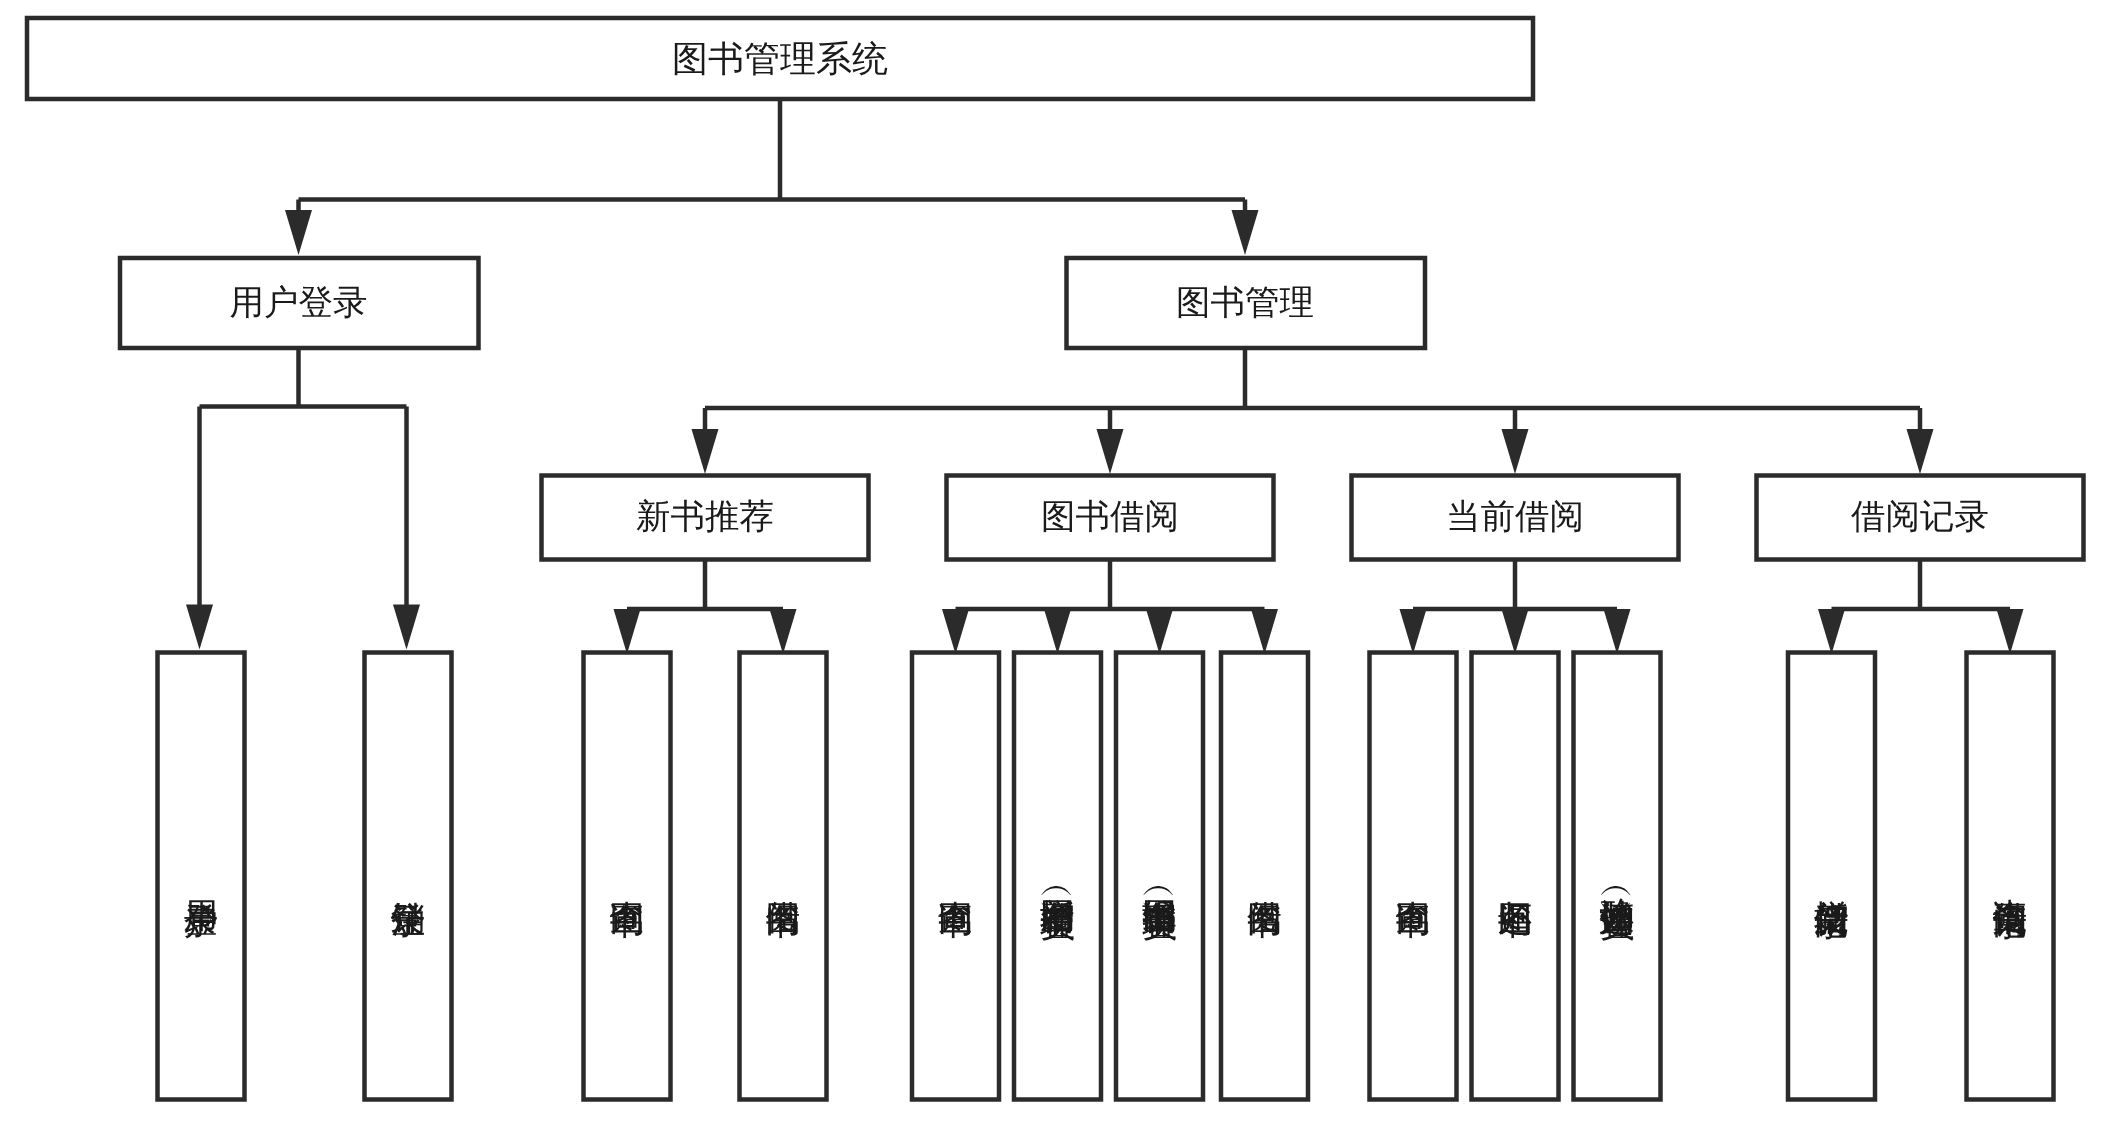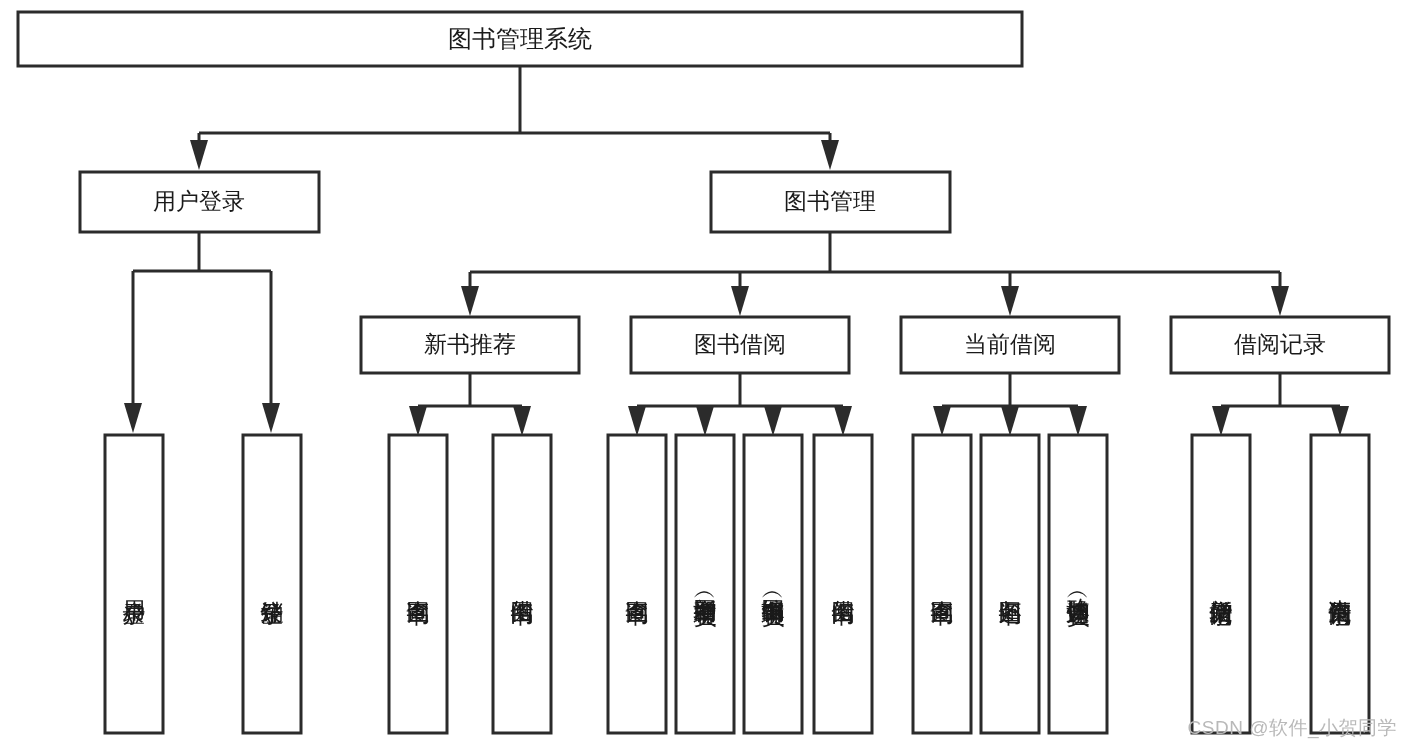--- a/index.html
+++ b/index.html
@@ -245,15 +245,14 @@
   <div class="vlabel" style="left:608px; top:435px; width:58px; height:298px;">查询图书</div>
   <div class="vlabel" style="left:676px; top:435px; width:58px; height:298px;">新增图书（管理员）</div>
   <div class="vlabel" style="left:744px; top:435px; width:58px; height:298px;">编辑图书（管理员）</div>
   <div class="vlabel" style="left:814px; top:435px; width:58px; height:298px;">借阅图书</div>
   <div class="vlabel" style="left:913px; top:435px; width:58px; height:298px;">查询图书</div>
   <div class="vlabel" style="left:981px; top:435px; width:58px; height:298px;">归还图书</div>
   <div class="vlabel" style="left:1049px; top:435px; width:58px; height:298px;">确认归还（管理员）</div>
   <div class="vlabel" style="left:1192px; top:435px; width:58px; height:298px;">新增借阅记录</div>
   <div class="vlabel" style="left:1311px; top:435px; width:58px; height:298px;">查询借阅记录</div>
 
-  <div class="watermark">CSDN @软件_小贺同学</div>
 
 </div>
 
 </body></html>

